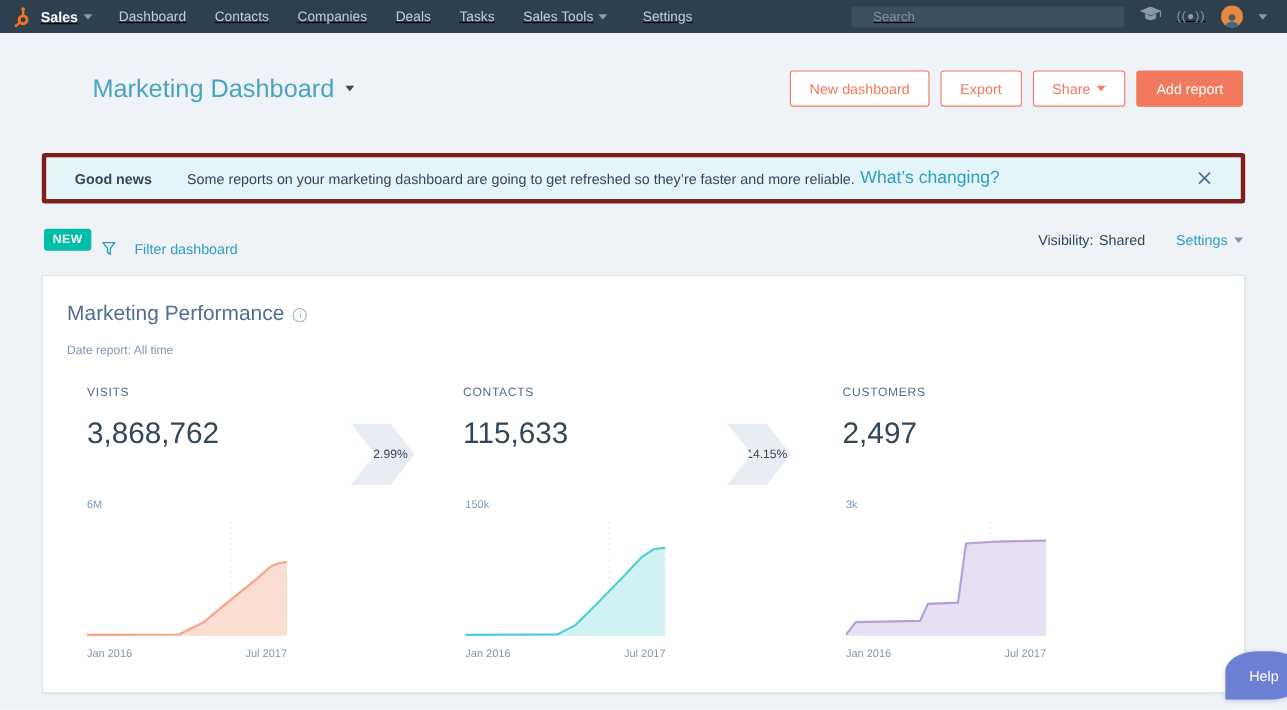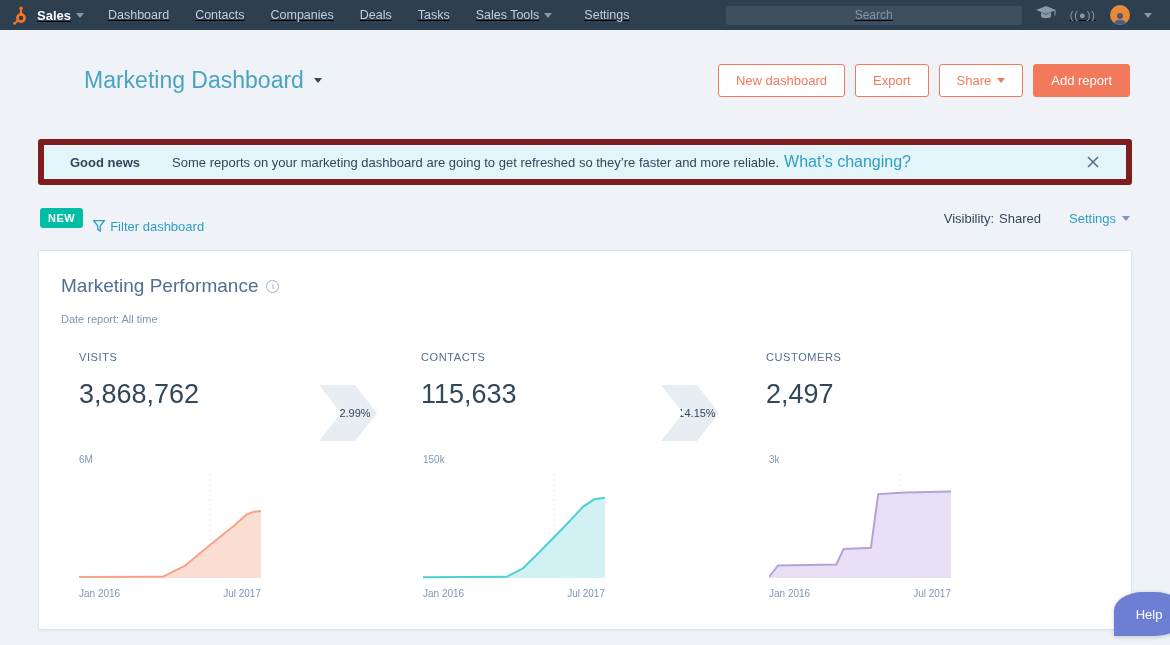--- a/index.html
+++ b/index.html
@@ -9,56 +9,56 @@
   
   .nav { position:absolute; top:0; left:0; width:1170px; height:30px; background:#2e3f50;
          display:flex; align-items:center; padding:0 12px;text-decoration:underline; }
   .nav .logo { display:flex; align-items:center; margin-right:8px; }
   .nav .product { color:#ffffff; font-size:13px; font-weight:bold; margin-right:5px; }
   .caret { display:inline-block; width:0; height:0; border-left:4px solid transparent;
            border-right:4px solid transparent; border-top:5px solid currentColor; }
   .nav .caret { color:#8b98a6; margin-right:6px; }
   .nav-items { display:flex; align-items:center; gap:26px; margin-left:18px; }
   .nav-item { color:#c3cdd8; font-size:12.5px; cursor:pointer; display:flex; align-items:center; gap:5px; }
-  .nav-search { margin-left:auto; width:296px; height:19px; background:#3d4e5f; border:none;
-                border-radius:2px; color:#c3cdd8; font-size:12px; padding:0 0;
-                font-family:"Liberation Sans", sans-serif;text-align:center; }
+  .nav-search { margin-left:auto; width:248px; height:19px; background:#3d4e5f; border:none;
+                border-radius:2px; color:#c3cdd8; font-size:12px; padding:0 20px;
+                font-family:"Liberation Sans", sans-serif; }
   .nav-search::placeholder { color:#8494a5; }
   .nav-right { display:flex; align-items:center; gap:14px; margin-left:14px; }
   .broadcast { color:#8b98a6; font-size:11px; letter-spacing:1px; }
   .avatar { width:20px; height:20px; border-radius:50%; background:#e8883a; overflow:hidden;
             display:flex; align-items:flex-end; justify-content:center; }
 
   
   .page-head { position:absolute; top:58px; left:40px; width:1090px; height:44px;
                display:flex; align-items:center; }
   .page-title { color:#4aa3c1; font-size:23px; font-weight:500;margin-left:44px; }
   .page-title-caret { color:#33475b; margin-left:10px; }
   .head-buttons { margin-left:auto; display:flex; gap:10px; }
   .btn { font-family:"Liberation Sans", sans-serif; font-size:13px; padding:8px 17px;
          border-radius:3px; border:1px solid var(--accent); background:#ffffff;
          color:var(--accent); cursor:pointer; display:flex; align-items:center; gap:6px; }
   .btn.primary { background:var(--accent); color:#ffffff; font-weight:500; }
   .btn .caret { color:var(--accent); }
 
   
   .banner { position:absolute; top:139px; left:38px; width:1094px; height:46px;
-            background:#e3f5f9; border:6px solid #7f1d1d; border-radius:3px;
+            background:#e3f5f9; border:4px solid #7f1d1d; border-radius:3px;
             display:flex; align-items:center; padding:0 26px; }
   .banner-title { color:#33475b; font-size:13px; font-weight:bold; margin-right:32px; }
   .banner-msg { color:#33475b; font-size:13px; }
   .banner-link { color:#2f9fc1; font-size:16px; margin-left:5px; cursor:pointer; }
   .banner-close { margin-left:auto; cursor:pointer; display:flex; }
 
   
   .toolbar { position:absolute; top:206px; left:40px; width:1090px; height:24px;
              display:flex; align-items:center; }
   .badge-new { background:var(--badge); color:#ffffff; font-size:11px; font-weight:bold;
                letter-spacing:0.5px; padding:4px 8px; border-radius:3px; margin-right:10px; }
-  .filter-link { color:#2f9fc1; font-size:13px; display:flex; align-items:center; gap:5px; cursor:pointer;margin-top:16px; }
+  .filter-link { color:#2f9fc1; font-size:13px; display:flex; align-items:center; gap:17px; cursor:pointer;margin-top:16px; }
   .toolbar-right { margin-left:auto; display:flex; align-items:center; }
   .visibility-label, .visibility-value { color:#33475b; font-size:13px; }
   .visibility-value { margin-left:5px; }
   .settings-link { color:#2f9fc1; font-size:13px; margin-left:28px; display:flex;
                    align-items:center; gap:6px; cursor:pointer; }
   .settings-link .caret { color:#7c98b6; }
 
   
   .card { position:absolute; top:250px; left:38px; width:1094px; height:380px;
           background:#ffffff; border:1px solid #dde4ec; border-radius:2px;

